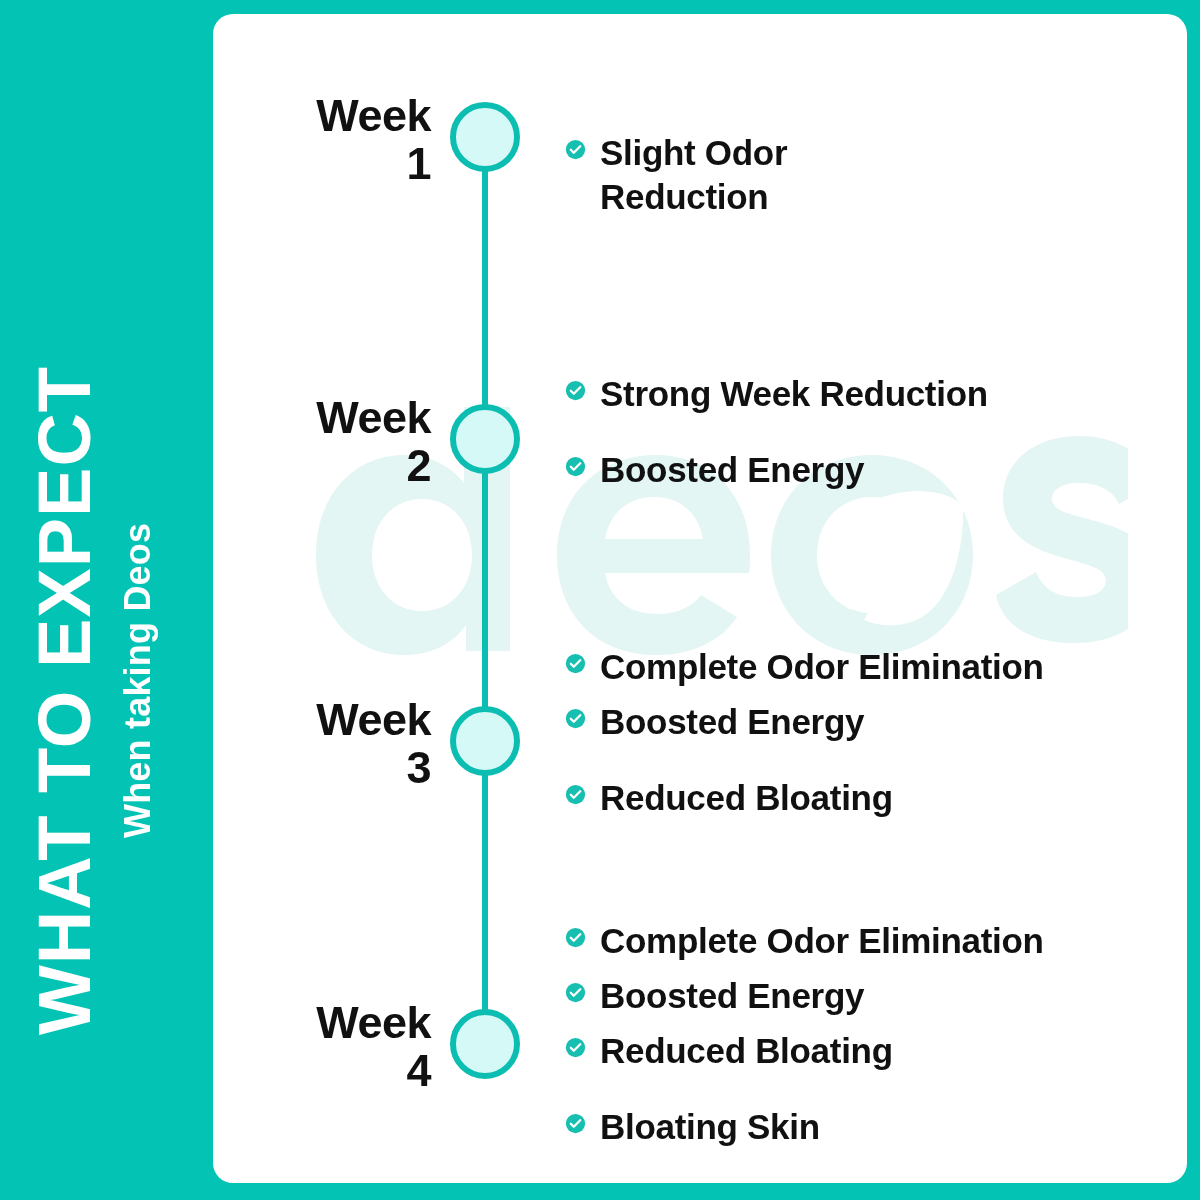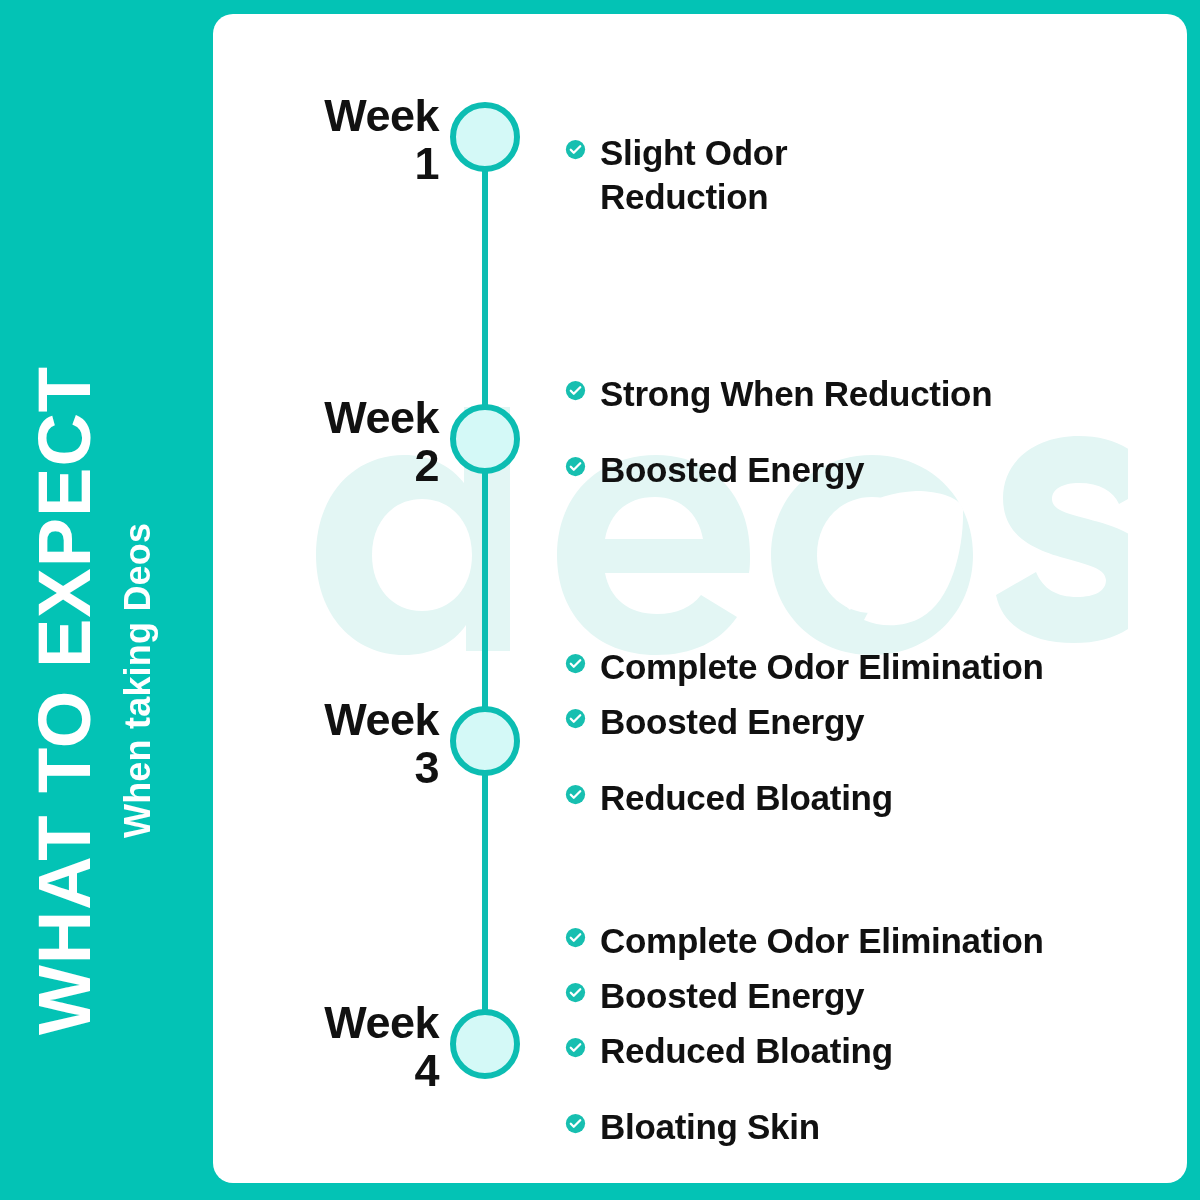--- a/index.html
+++ b/index.html
@@ -101,21 +101,21 @@
     border: 6px solid #0cbdb2;
     border-radius: 50%;
     background: #d4f9f7;
     left: 237px;           
   }
 
   
   .week-label {
     position: absolute;
     width: 190px;
-    left: 36px;            
+    left: 28px;            
     text-align: right;
     color: #111111;
     font-weight: 700;
     font-size: 45px;
     line-height: 1.06;
     letter-spacing: -0.5px;
   }
   .week-label .wnum {
     display: block;
   }
@@ -204,21 +204,21 @@
       <span class="wnum">2</span>
     </div>
     <div class="benefits" style="top:358px;">
       <div class="benefit-row">
         <span class="check-icon">
           <svg viewBox="0 0 24 24" xmlns="http://www.w3.org/2000/svg">
             <circle cx="12" cy="12" r="11" fill="#17bfb0"></circle>
             <path d="M6.6 12.3 l3.4 3.4 l7.4 -7.4" fill="none" stroke="#ffffff" stroke-width="2.6" stroke-linecap="round" stroke-linejoin="round"></path>
           </svg>
         </span>
-        <span class="benefit-text">Strong When Reduction</span>
+        <span class="benefit-text">Strong Week Reduction</span>
       </div>
       <div class="benefit-row">
         <span class="check-icon">
           <svg viewBox="0 0 24 24" xmlns="http://www.w3.org/2000/svg">
             <circle cx="12" cy="12" r="11" fill="#17bfb0"></circle>
             <path d="M6.6 12.3 l3.4 3.4 l7.4 -7.4" fill="none" stroke="#ffffff" stroke-width="2.6" stroke-linecap="round" stroke-linejoin="round"></path>
           </svg>
         </span>
         <span class="benefit-text">Boosted Energy</span>
       </div>

